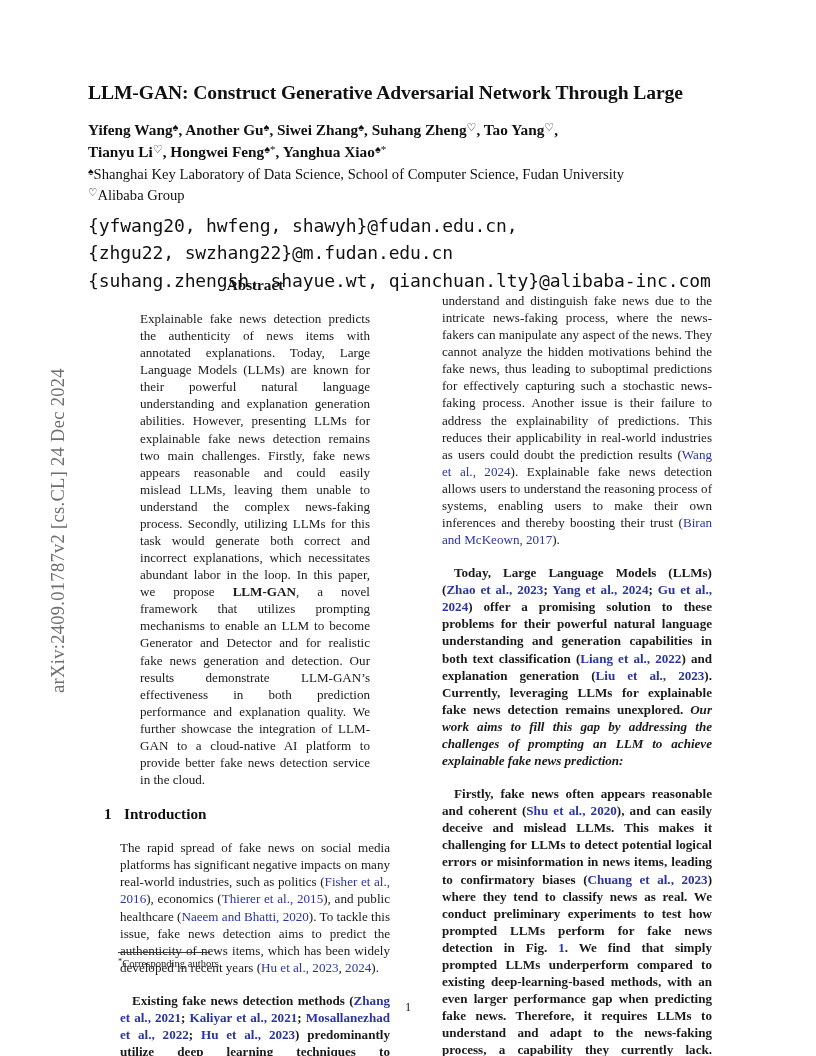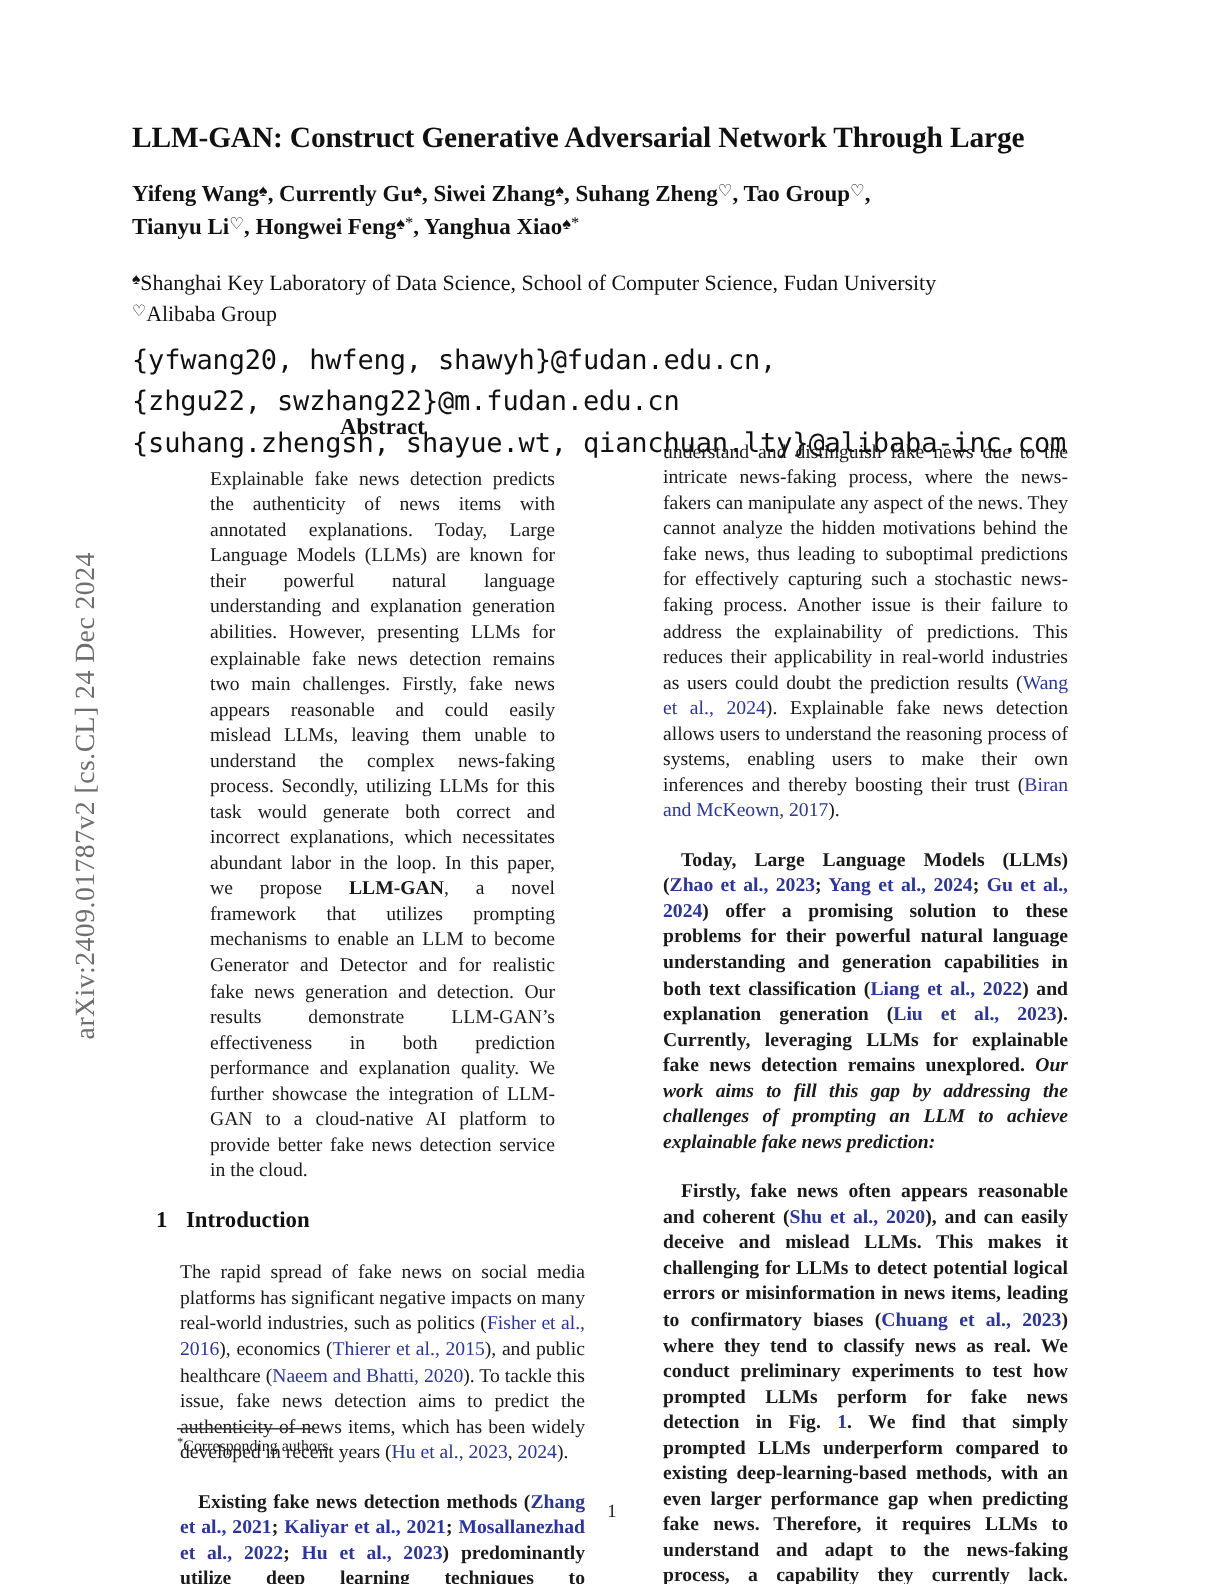--- a/index.html
+++ b/index.html
@@ -51,21 +51,21 @@
   .authors {
     margin-top: 14px;
     font-size: 15.3px;
     font-weight: bold;
     line-height: 1.43;
     color: #111111;
   }
   .authors .sym { font-size: 11px; font-weight: normal; vertical-align: 0.32em; }
   .authors .ast { font-size: 11px; font-weight: normal; vertical-align: 0.34em; }
   .affil {
-    margin-top: 16px;
+    margin-top: 1px;
     font-size: 14.6px;
     line-height: 1.40;
     color: #111111;
   }
   .affil .sym { font-size: 10.5px; vertical-align: 0.34em; }
   .emails {
     margin-top: 7px;
     font-family: "DejaVu Sans Mono", "Liberation Mono", monospace;
     font-size: 18px;
     line-height: 1.52;
@@ -158,21 +158,21 @@
 
   <div class="arxiv-stamp">arXiv:2409.01787v2  [cs.CL]  24 Dec 2024</div>
 
   <div class="titleblock">
     <h1 class="paper-title">
       <span>LLM-GAN: Construct Generative Adversarial Network Through Large</span>
       <br>
     </h1>
 
     <div class="authors">
-      <span>Yifeng Wang</span><span class="sym">♠</span><span>, Currently Gu</span><span class="sym">♠</span><span>, Siwei Zhang</span><span class="sym">♠</span><span>, Suhang Zheng</span><span class="sym">♡</span><span>, Tao Group</span><span class="sym">♡</span><span>,</span>
+      <span>Yifeng Wang</span><span class="sym">♠</span><span>, Another Gu</span><span class="sym">♠</span><span>, Siwei Zhang</span><span class="sym">♠</span><span>, Suhang Zheng</span><span class="sym">♡</span><span>, Tao Yang</span><span class="sym">♡</span><span>,</span>
       <br>
       <span>Tianyu Li</span><span class="sym">♡</span><span>, Hongwei Feng</span><span class="sym">♠</span><span class="ast">*</span><span>, Yanghua Xiao</span><span class="sym">♠</span><span class="ast">*</span>
     </div>
 
     <div class="affil">
       <span class="sym">♠</span><span>Shanghai Key Laboratory of Data Science, School of Computer Science, Fudan University</span>
       <br>
       <span class="sym">♡</span><span>Alibaba Group</span>
     </div>
 

